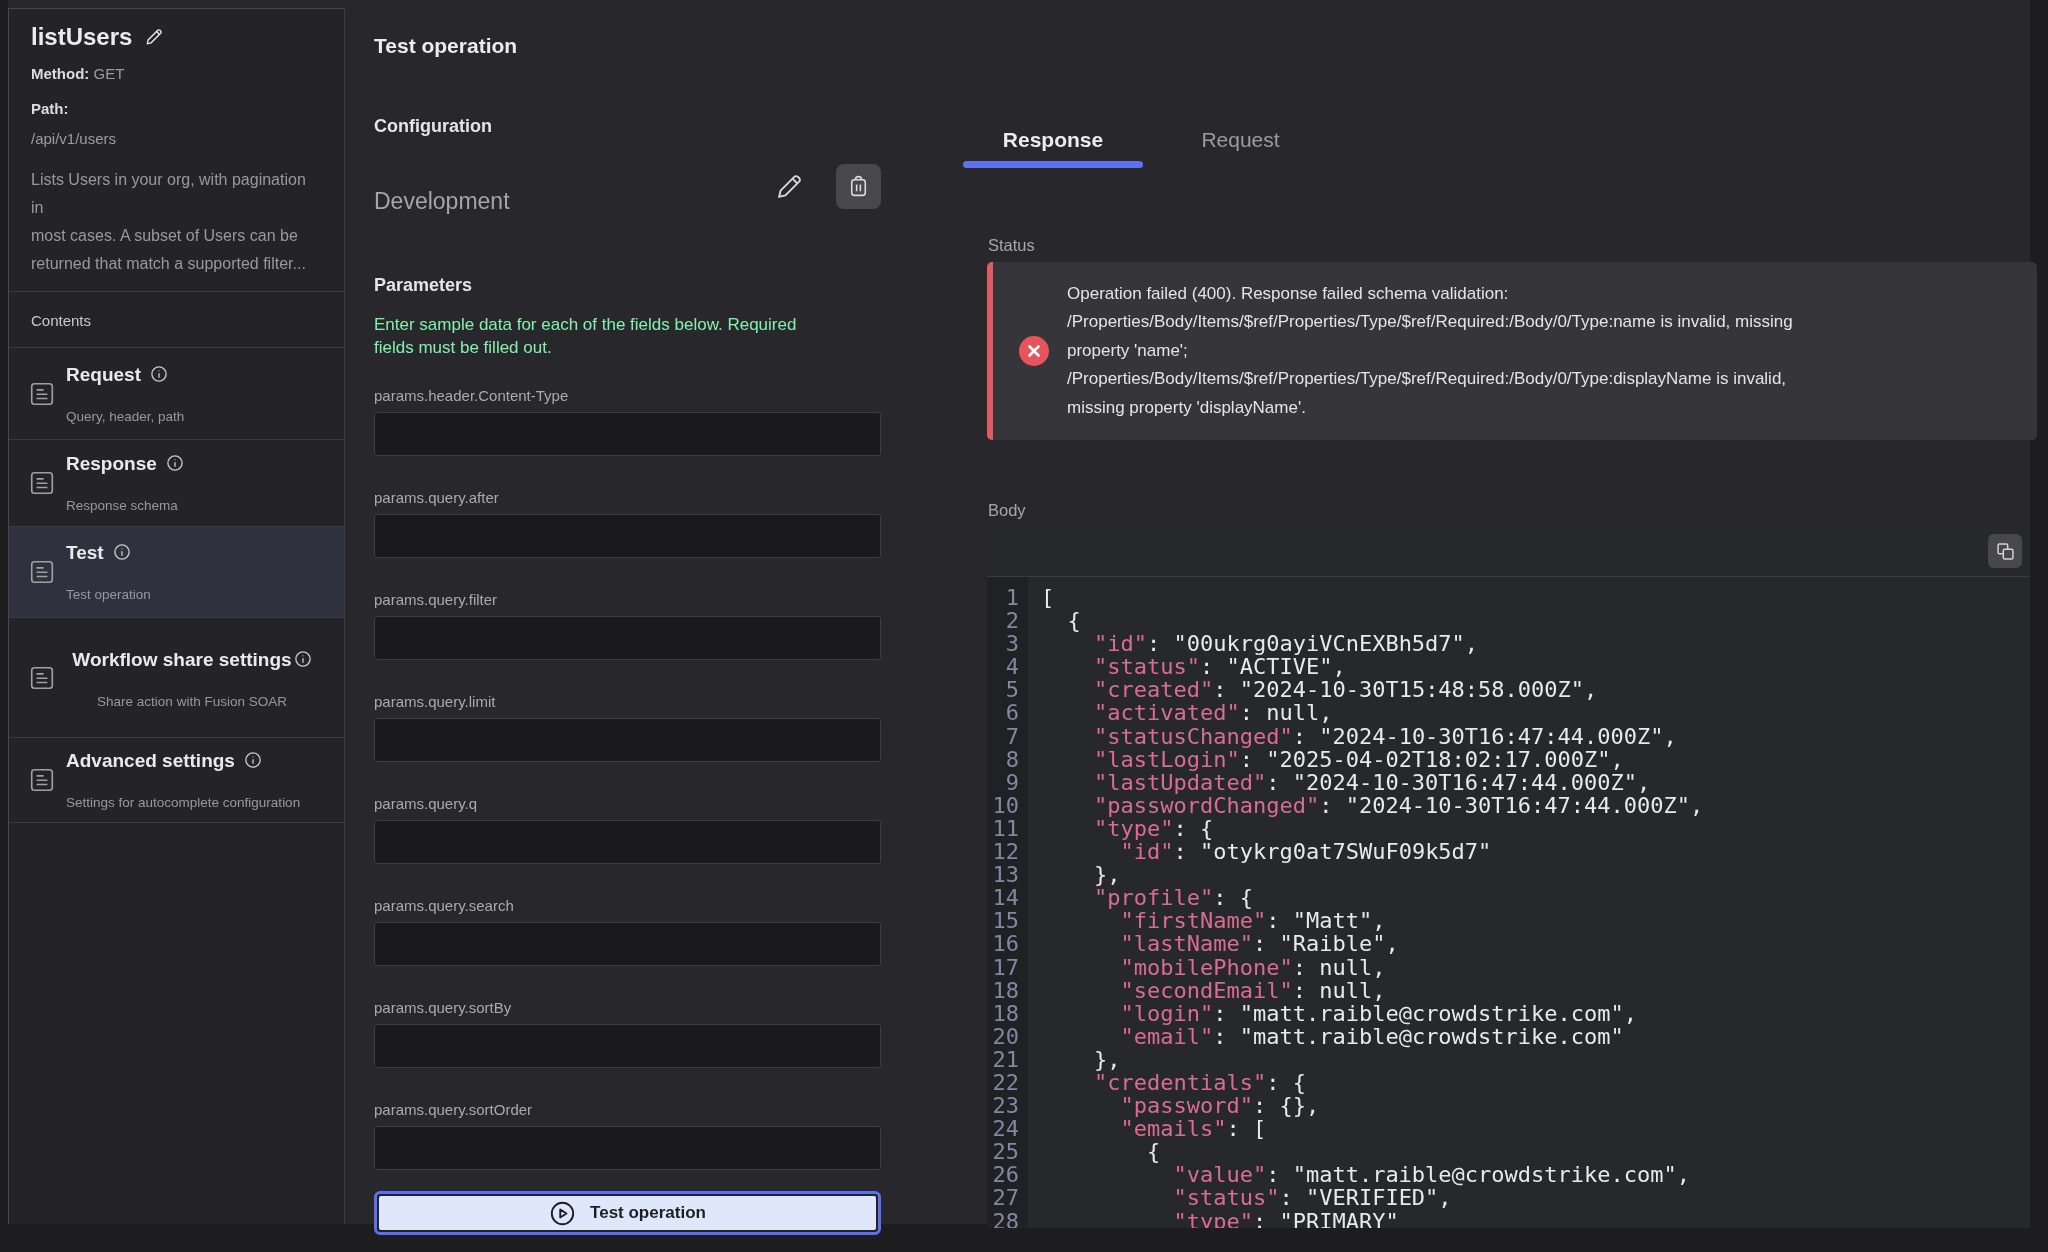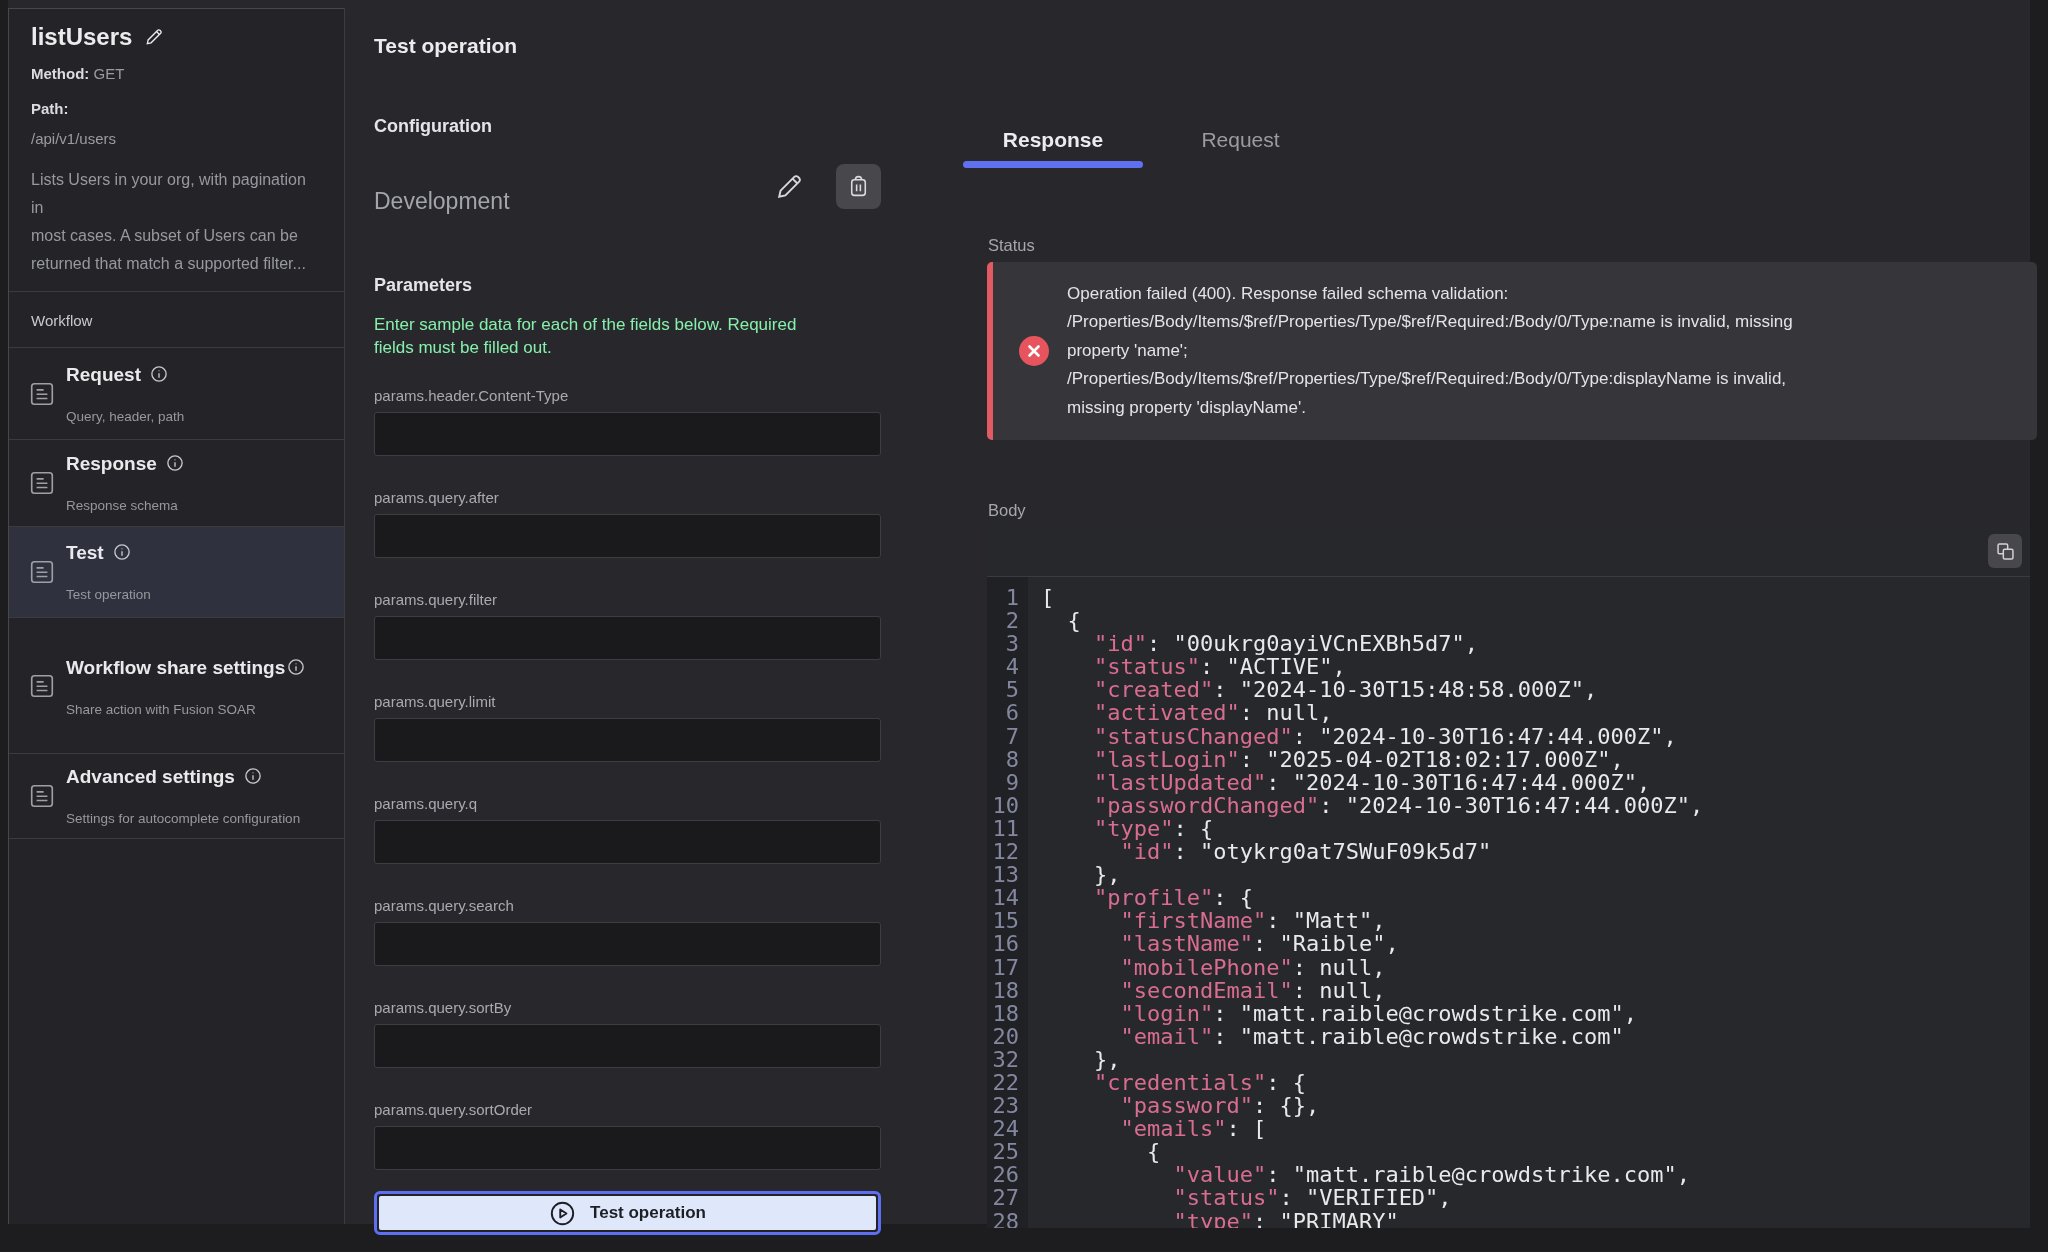--- a/index.html
+++ b/index.html
@@ -119,21 +119,21 @@
       <span class="k">Path:</span>
     </div>
     <div class="sb-path-val">/api/v1/users</div>
     <div class="sb-desc" id="sb-desc">
         <div>Lists Users in your org, with pagination in</div>
         <div>most cases. A subset of Users can be</div>
         <div>returned that match a supported filter...</div>
       </div>
   </div>
   <div class="sb-div"></div>
-  <div class="sb-contents">Workflow</div>
+  <div class="sb-contents">Contents</div>
   <div id="sidebar-items">
       <div class="sb-item" style="height: 92px;">
         <span class="doc-ic">
           <svg width="26" height="26" viewBox="0 0 24 24" fill="none" stroke="#9fa0a5" stroke-width="1.5">
             <rect x="2.5" y="2.5" width="19" height="19" rx="2.5"></rect>
             <path d="M7 8.2 h6.5 M7 12.2 h10 M7 16.2 h10"></path>
           </svg>
         </span>
         <div class="sb-item-text"><span class="sb-item-title">Request<svg class="info-ic" width="18" height="18" viewBox="0 0 24 24" fill="none" stroke="#c9c9cd" stroke-width="1.8" style="display:inline-block">
               <circle cx="12" cy="12" r="9.5"></circle>
@@ -157,21 +157,21 @@
           <svg width="26" height="26" viewBox="0 0 24 24" fill="none" stroke="#9fa0a5" stroke-width="1.5">
             <rect x="2.5" y="2.5" width="19" height="19" rx="2.5"></rect>
             <path d="M7 8.2 h6.5 M7 12.2 h10 M7 16.2 h10"></path>
           </svg>
         </span>
         <div class="sb-item-text"><span class="sb-item-title">Test<svg class="info-ic" width="18" height="18" viewBox="0 0 24 24" fill="none" stroke="#c9c9cd" stroke-width="1.8" style="display:inline-block">
               <circle cx="12" cy="12" r="9.5"></circle>
               <path d="M12 11 L12 17 M12 7.2 L12 8.4"></path>
             </svg></span><div class="sb-item-sub">Test operation</div></div>
       </div>
-      <div class="sb-item long" style="height: 136px;">
+      <div class="sb-item long" style="height: 120px; text-align: center;">
         <span class="doc-ic">
           <svg width="26" height="26" viewBox="0 0 24 24" fill="none" stroke="#9fa0a5" stroke-width="1.5">
             <rect x="2.5" y="2.5" width="19" height="19" rx="2.5"></rect>
             <path d="M7 8.2 h6.5 M7 12.2 h10 M7 16.2 h10"></path>
           </svg>
         </span>
         <div class="sb-item-text"><span class="sb-item-title">Workflow share settings<svg class="info-ic" width="18" height="18" viewBox="0 0 24 24" fill="none" stroke="#c9c9cd" stroke-width="1.8" style="display:inline-block">
               <circle cx="12" cy="12" r="9.5"></circle>
               <path d="M12 11 L12 17 M12 7.2 L12 8.4"></path>
             </svg></span><div class="sb-item-sub">Share action with Fusion SOAR</div></div>
@@ -358,21 +358,21 @@
         </div>
         <div class="code-line">
           <span class="ln">18</span>
           <span class="lc">      <span class="k">"login"</span>: "matt.raible@crowdstrike.com",</span>
         </div>
         <div class="code-line">
           <span class="ln">20</span>
           <span class="lc">      <span class="k">"email"</span>: "matt.raible@crowdstrike.com"</span>
         </div>
         <div class="code-line">
-          <span class="ln">32</span>
+          <span class="ln">21</span>
           <span class="lc">    },</span>
         </div>
         <div class="code-line">
           <span class="ln">22</span>
           <span class="lc">    <span class="k">"credentials"</span>: {</span>
         </div>
         <div class="code-line">
           <span class="ln">23</span>
           <span class="lc">      <span class="k">"password"</span>: {},</span>
         </div>

